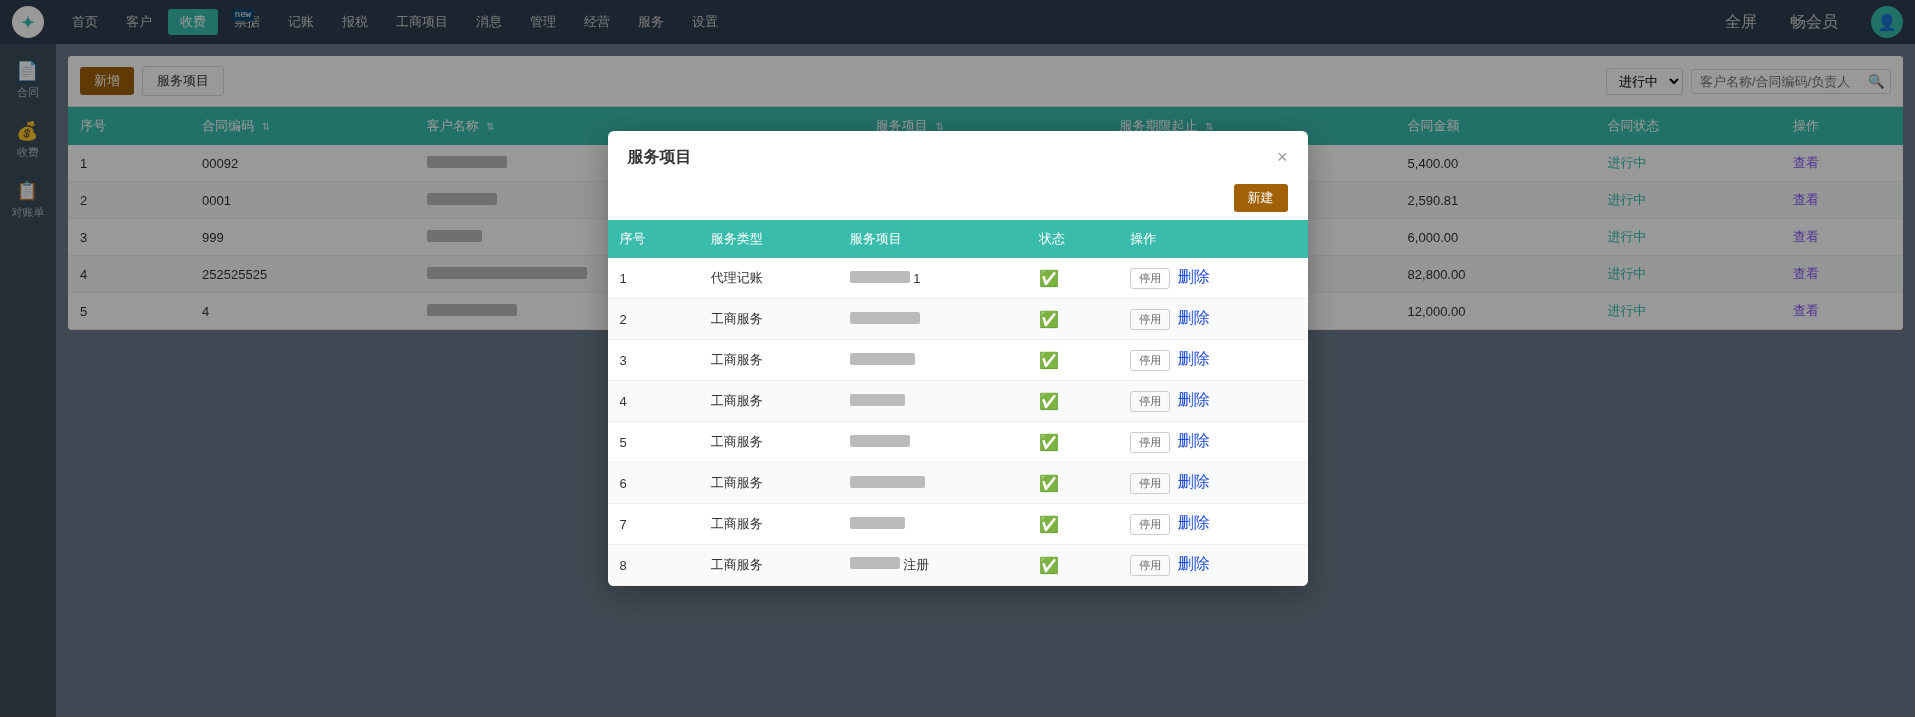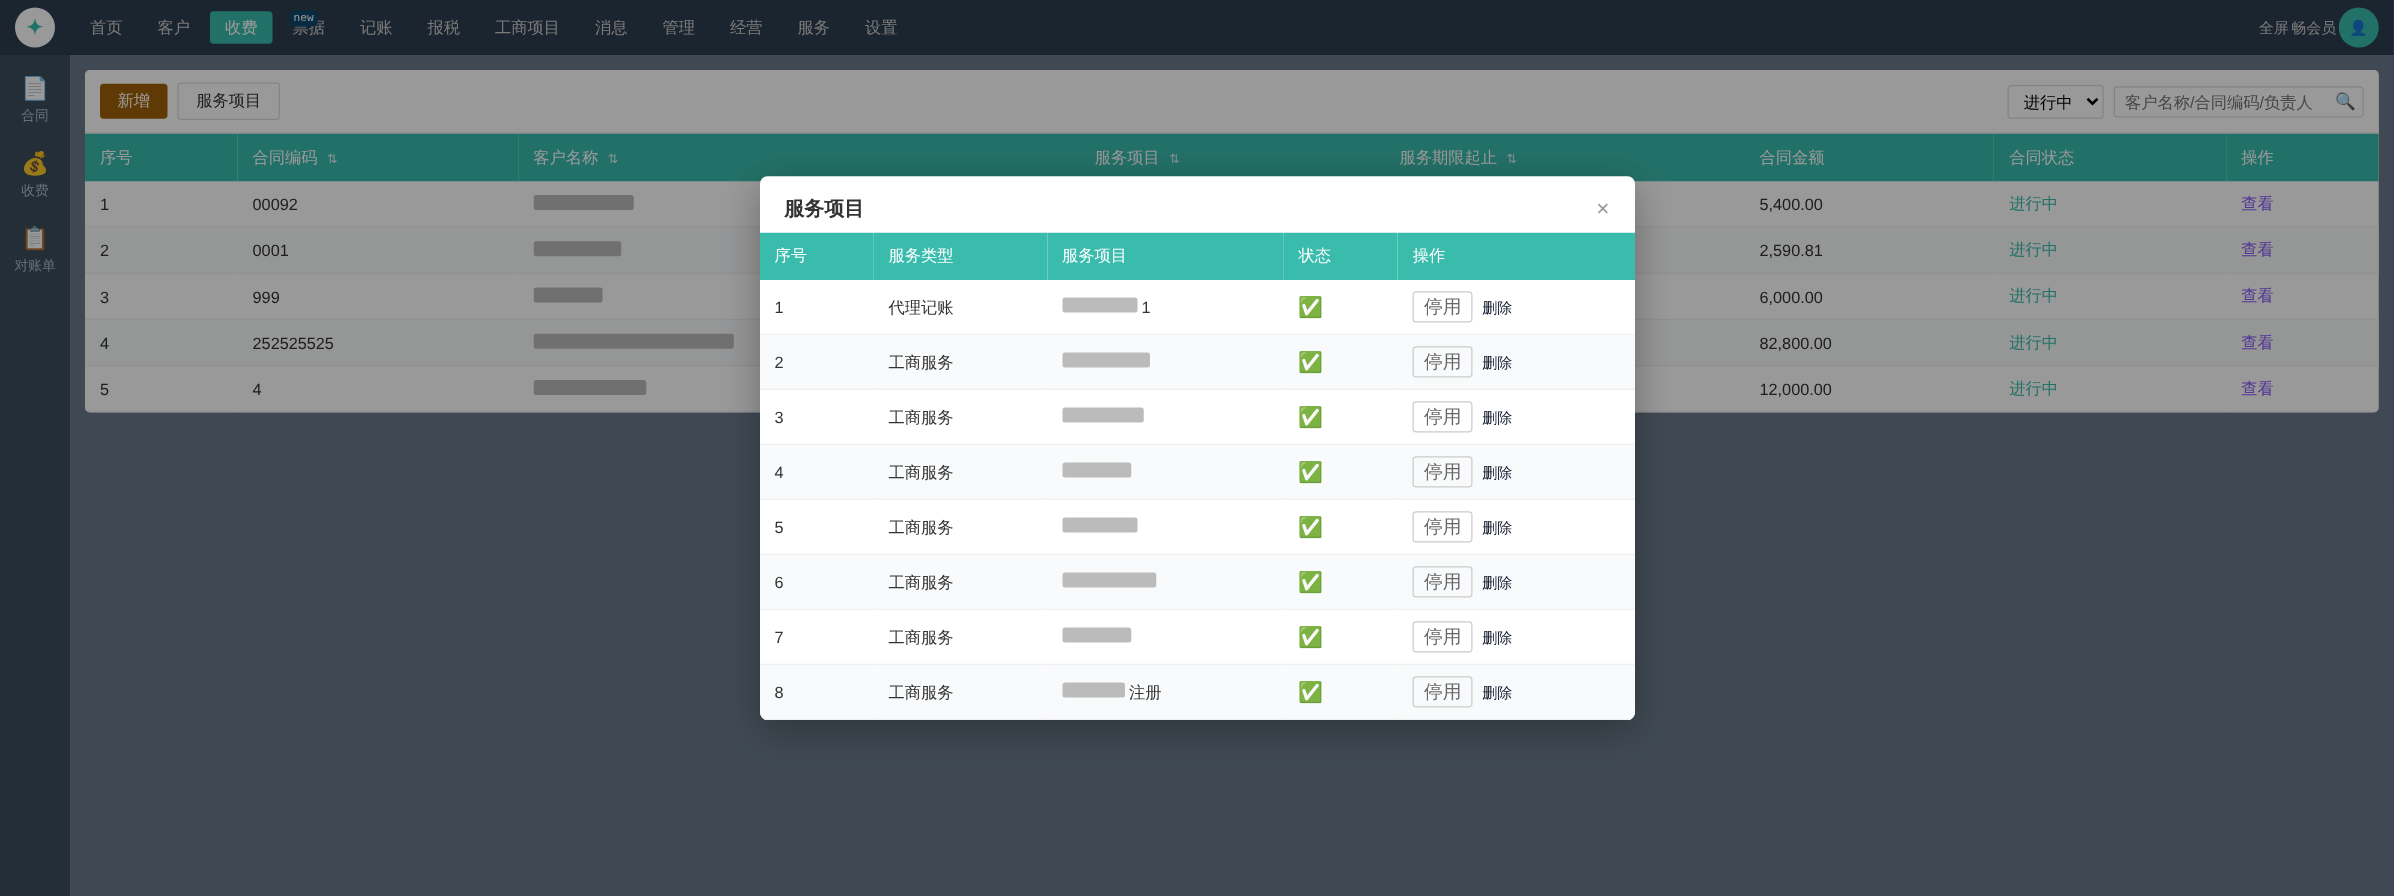--- a/index.html
+++ b/index.html
@@ -43,21 +43,21 @@
     .top-nav .nav-item .new-badge {
       position: absolute;
       top: 0; right: 18px;
       background: #0c4a6e;
       color: #fff;
       font-size: 9px;
       padding: 1px 3px;
       border-radius: 3px;
     }
     .top-nav .right-actions {
-      display: flex; align-items: center; gap: 2px; color: #ccc; font-size: 12px;
+      display: flex; align-items: center; gap: 33px; color: #ccc; font-size: 16px;
     }
     .top-nav .avatar {
       width: 32px; height: 32px;
       background: #3abcad;
       border-radius: 50%;
       display: flex; align-items: center; justify-content: center;
       color: #fff;
     }
 
     
@@ -272,25 +272,25 @@
       font-size: 13px;
       color: #333;
     }
     .check-icon {
       color: #3abcad;
       font-size: 16px;
     }
     .btn-stop {
       background: none; border: 1px solid #ccc;
       padding: 2px 8px; border-radius: 3px; cursor: pointer;
-      font-size: 15px; color: #666; margin-right: 4px;
+      font-size: 11px; color: #666; margin-right: 4px;
     }
     .btn-delete {
       background: none; border: none;
-      color: #0f172a; cursor: pointer; font-size: 12px;
+      color: #1d4ed8; cursor: pointer; font-size: 16px;
     }
   </style>
 </head>
 <body>
 
 <div class="top-nav">
   <div class="logo">✦</div>
   <div class="nav-items">
     <div class="nav-item">首页</div>
     <div class="nav-item">客户</div>
@@ -418,20 +418,23 @@
         </tbody>
       </table>
     </div>
 
     <div class="modal-overlay">
       <div class="modal">
         <div class="modal-header">
           <span class="modal-title">服务项目</span>
           <button class="modal-close">×</button>
         </div>
+        <div class="modal-toolbar">
+          <button class="btn-primary">新建</button>
+        </div>
         <div class="modal-body">
           <table class="modal-table">
             <thead>
               <tr>
                 <th>序号</th>
                 <th>服务类型</th>
                 <th>服务项目</th>
                 <th>状态</th>
                 <th>操作</th>
               </tr>

